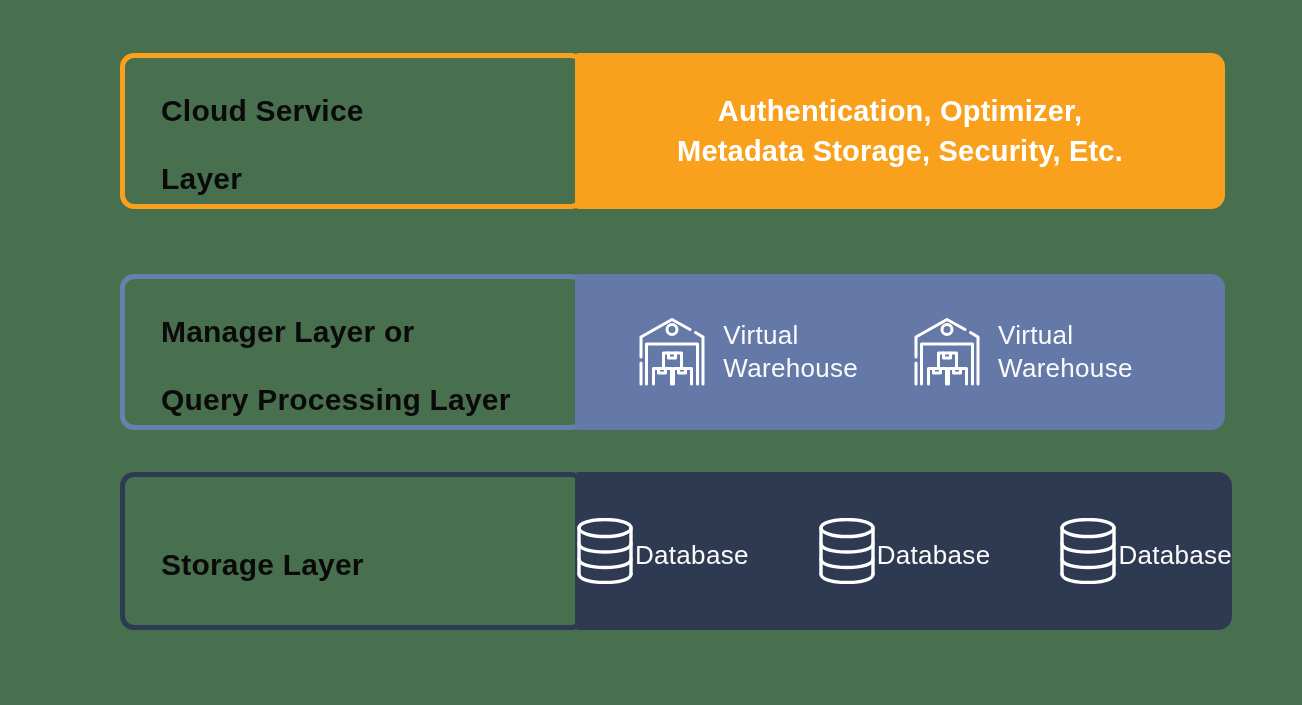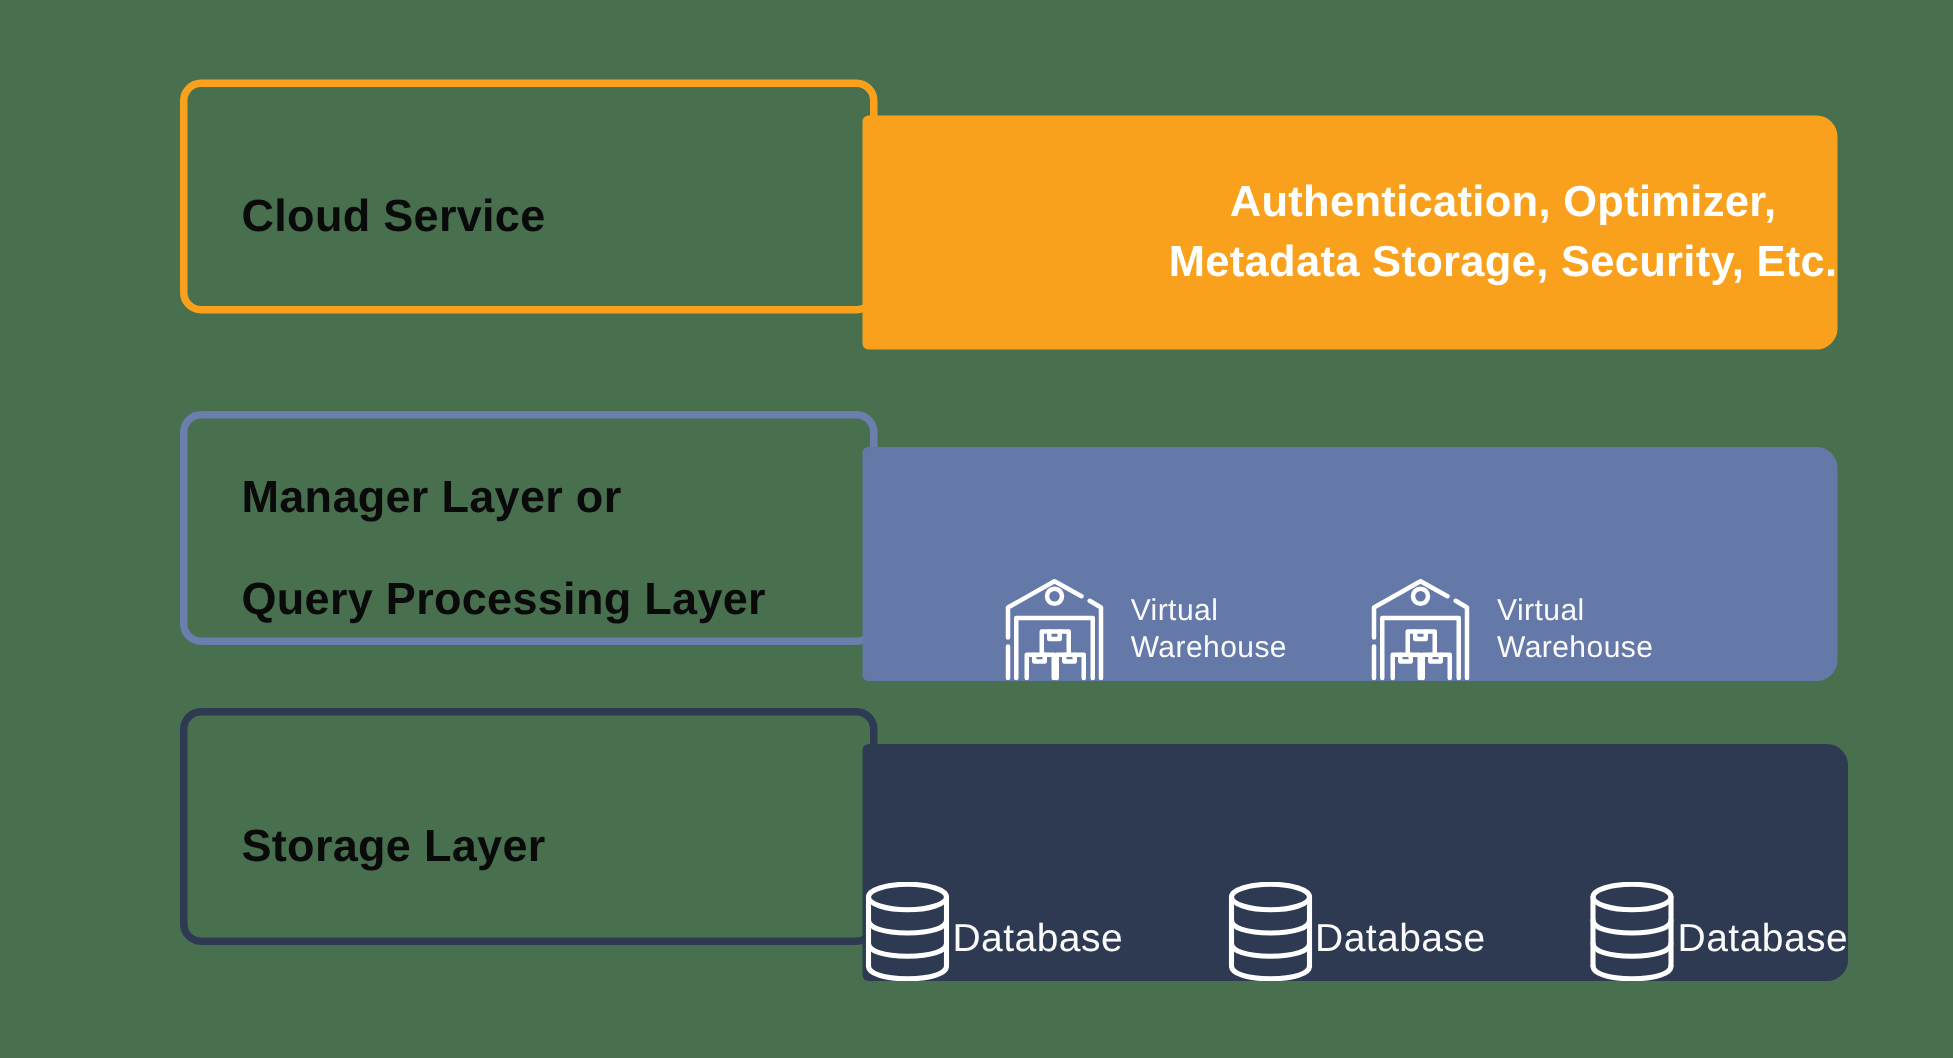--- a/index.html
+++ b/index.html
@@ -48,23 +48,22 @@
     letter-spacing: 0.2px;
   }
   .layer-title span { display: block; margin-top: 28px; }
 
   .panel {
     flex: 1;
     height: 100%;
     margin-left: -10px;
     border-radius: 4px 14px 14px 4px;
     display: flex;
-    align-items: flex-end;
+    align-items: center;
     justify-content: center;
-    margin-top: 24px;
   }
   .panel-cloud {
     background: #F9A11C;
     flex-direction: column;
   }
   .panel-cloud .panel-text {
     color: #FFFFFF;
     font-weight: bold;
     font-size: 29px;
     line-height: 1.38;
@@ -74,21 +73,21 @@
   .panel-cloud .panel-text span { display: block; }
 
   .panel-compute {
     background: #6579A9;
     gap: 56px;
     padding-right: 28px;
   }
   .wh-group { display: flex; align-items: center; gap: 18px; }
   .wh-label {
     color: #FAFAFA;
-    font-size: 20px;
+    font-size: 26px;
     line-height: 1.27;
     letter-spacing: 0.3px;
   }
   .wh-label span { display: block; }
 
   .panel-storage {
     background: #2E3A52;
     gap: 68px;
   }
   .db-group {
@@ -107,20 +106,21 @@
 </style>
 </head>
 <body>
 
 <div class="diagram">
 
   <div class="row row-1">
     <div class="outline-box">
       <div class="layer-title">
         <span>Cloud Service</span>
+        <span>Layer</span>
       </div>
     </div>
     <div class="panel panel-cloud">
       <div class="panel-text">
         <span>Authentication, Optimizer,</span>
         <span>Metadata Storage, Security, Etc.</span>
       </div>
     </div>
   </div>
 

